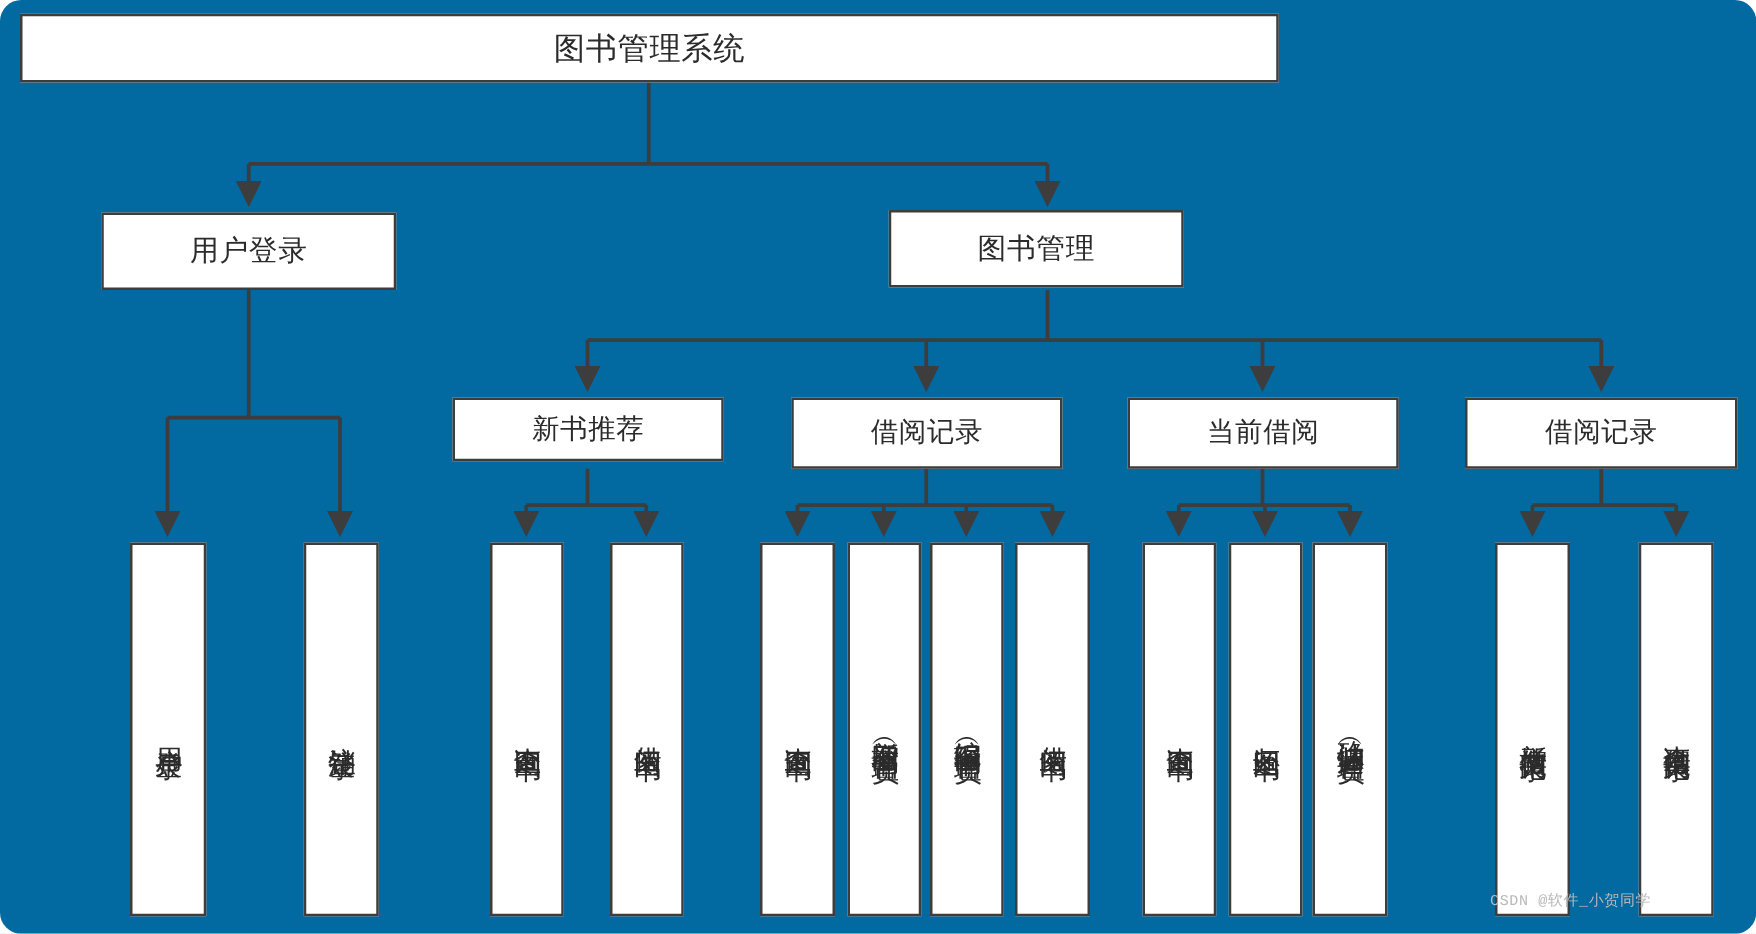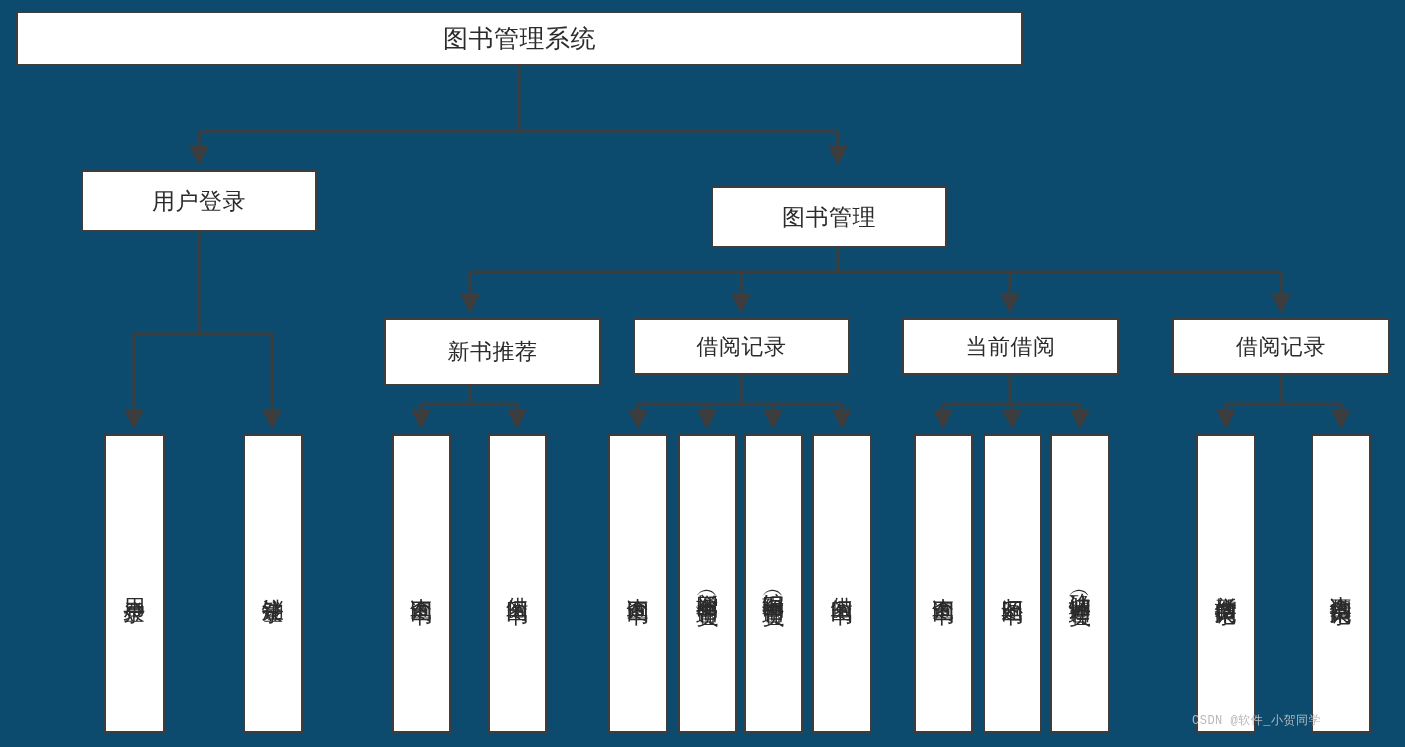--- a/index.html
+++ b/index.html
@@ -68,21 +68,21 @@
     color: #b9b9b9;
     white-space: nowrap;
     z-index: 5;
     letter-spacing: 0.5px;
     font-family: Liberation Mono, monospace;
   }
 </style>
 </head>
 <body>
 
-<div id="diagram" style="background: #0c4a6e;">
+<div id="diagram" style="background: #0369a1; border-radius: 17px;">
 
   <svg id="edges" viewBox="0 0 1405 747" width="1405" height="747" xmlns="http://www.w3.org/2000/svg">
     <defs>
       <marker id="arrow" viewBox="0 0 12 12" refX="10" refY="6" markerWidth="7" markerHeight="7" orient="auto-start-reverse">
         <path d="M 0 0 L 12 6 L 0 12 z" fill="#3d3d3d"></path>
       </marker>
     </defs>
     <g stroke="#3d3d3d" stroke-width="3" fill="none">
 
       <path d="M 519 66 L 519 131"></path>
@@ -127,25 +127,25 @@
     </g>
   </svg>
 
   <div class="node node-root" style="left: 16px; top: 11px; width: 1007px; height: 55px; border-color: rgb(61, 61, 61); color: rgb(43, 43, 43); background: rgb(255, 255, 255);">
     <span class="lbl">图书管理系统</span>
   </div>
 
   <div class="node node-l2" style="left: 81px; top: 170px; width: 236px; height: 62px; border-color: rgb(61, 61, 61); color: rgb(43, 43, 43); background: rgb(255, 255, 255);">
     <span class="lbl">用户登录</span>
   </div>
-  <div class="node node-l2" style="left: 711px; top: 186px; width: 236px; height: 62px; border-color: rgb(61, 61, 61); color: rgb(43, 43, 43); background: rgb(255, 255, 255);">
+  <div class="node node-l2" style="left: 711px; top: 168px; width: 236px; height: 62px; border-color: rgb(61, 61, 61); color: rgb(43, 43, 43); background: rgb(255, 255, 255);">
     <span class="lbl">图书管理</span>
   </div>
 
-  <div class="node node-l3" style="left: 362px; top: 318px; width: 217px; height: 68px; border-color: rgb(61, 61, 61); color: rgb(43, 43, 43); background: rgb(255, 255, 255); margin-left: 22px;">
+  <div class="node node-l3" style="left: 362px; top: 318px; width: 217px; height: 51px; border-color: rgb(61, 61, 61); color: rgb(43, 43, 43); background: rgb(255, 255, 255);">
     <span class="lbl">新书推荐</span>
   </div>
   <div class="node node-l3" style="left: 633px; top: 318px; width: 217px; height: 57px; border-color: rgb(61, 61, 61); color: rgb(43, 43, 43); background: rgb(255, 255, 255);">
     <span class="lbl">借阅记录</span>
   </div>
   <div class="node node-l3" style="left: 902px; top: 318px; width: 217px; height: 57px; border-color: rgb(61, 61, 61); color: rgb(43, 43, 43); background: rgb(255, 255, 255); text-align: center;">
     <span class="lbl">当前借阅</span>
   </div>
   <div class="node node-l3" style="left: 1172px; top: 318px; width: 218px; height: 57px; border-color: rgb(61, 61, 61); color: rgb(43, 43, 43); background: rgb(255, 255, 255);">
     <span class="lbl">借阅记录</span>

